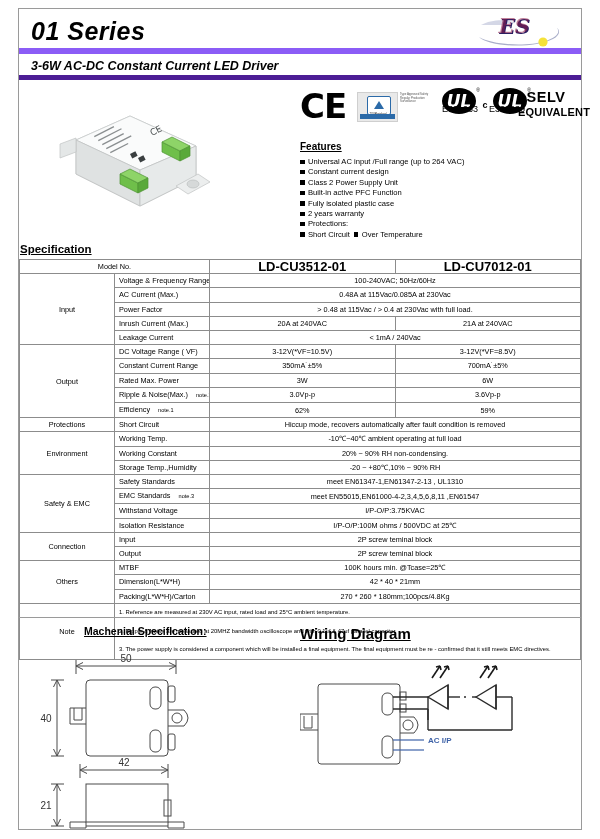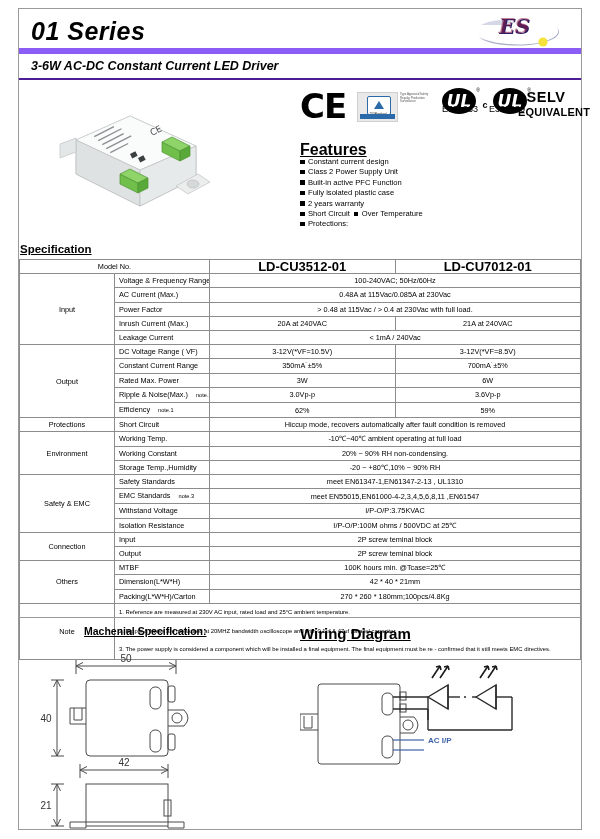--- a/index.html
+++ b/index.html
@@ -32,21 +32,21 @@
   .hdr-title{
     position:absolute;left:12px;top:8px;
     font-size:25px;font-style:italic;font-weight:bold;
     letter-spacing:0.5px;
   }
   .es-logo{
     position:absolute;right:14px;top:2px;width:96px;height:42px;
   }
   .sub-bar{
     position:absolute;left:19px;top:54px;width:562px;height:26px;
-    border-bottom:2px solid #4c1d95;box-sizing:border-box;
+    border-bottom:5px solid #4c1d95;box-sizing:border-box;
   }
   .sub-title{
     position:absolute;left:12px;top:5px;
     font-size:12.5px;font-style:italic;font-weight:bold;
   }
 
   
   .photo{
     position:absolute;left:58px;top:108px;width:160px;height:122px;
   }
@@ -113,21 +113,21 @@
   }
   .selv{
     position:absolute;left:218px;top:3px;text-align:center;width:56px;
   }
   .selv-1{font-size:14.5px;font-weight:bold;letter-spacing:0.5px;}
   .selv-2{font-size:11px;font-weight:bold;letter-spacing:0.2px;margin-top:1px;}
 
   
   .feat-title{
     position:absolute;left:300px;top:141px;
-    font-size:16px;font-weight:bold;
+    font-size:10px;font-weight:bold;
     text-decoration:underline;
   }
   .feat-list{
     position:absolute;left:300px;top:157px;width:250px;
     font-size:7.6px;line-height:10.4px;
   }
   .feat-list .li{white-space:nowrap;}
   .sq{
     display:inline-block;width:4.5px;height:4.5px;background:#000;
     margin-right:3.5px;vertical-align:0px;
@@ -266,29 +266,30 @@
     </div>
 
     <div class="selv">
       <div class="selv-1">SELV</div>
       <div class="selv-2">EQUIVALENT</div>
     </div>
   </div>
 
   <div class="feat-title">Features</div>
   <div class="feat-list">
+    <div class="li"><span class="sq"></span><span>Universal AC input /Full range (up to  264 VAC)</span></div>
     <div class="li"><span class="sq"></span><span>Constant current design</span></div>
     <div class="li"><span class="sq"></span><span>Class 2 Power Supply Unit</span></div>
     <div class="li"><span class="sq"></span><span>Built-in active PFC Function</span></div>
     <div class="li"><span class="sq"></span><span>Fully isolated plastic case</span></div>
     <div class="li"><span class="sq"></span><span>2 years warranty</span></div>
+    <div class="li"><span class="sq"></span><span>Protections:</span></div>
     <div class="li">
       <span class="sq"></span><span>Short Circuit</span><span class="sq" style="margin-left:4px;"></span><span>Over Temperature</span>
     </div>
-    <div class="li"><span class="sq"></span><span>Protections:</span></div>
   </div>
 
   <div class="spec-title">Specification</div>
   <table class="spec">
     <tbody id="spec-body">
         <tr>
           <td colspan="2" class="modelno">Model No.</td>
           <td class="modelhead">LD-CU3512-01</td>
           <td class="modelhead">LD-CU7012-01</td>
         </tr>

